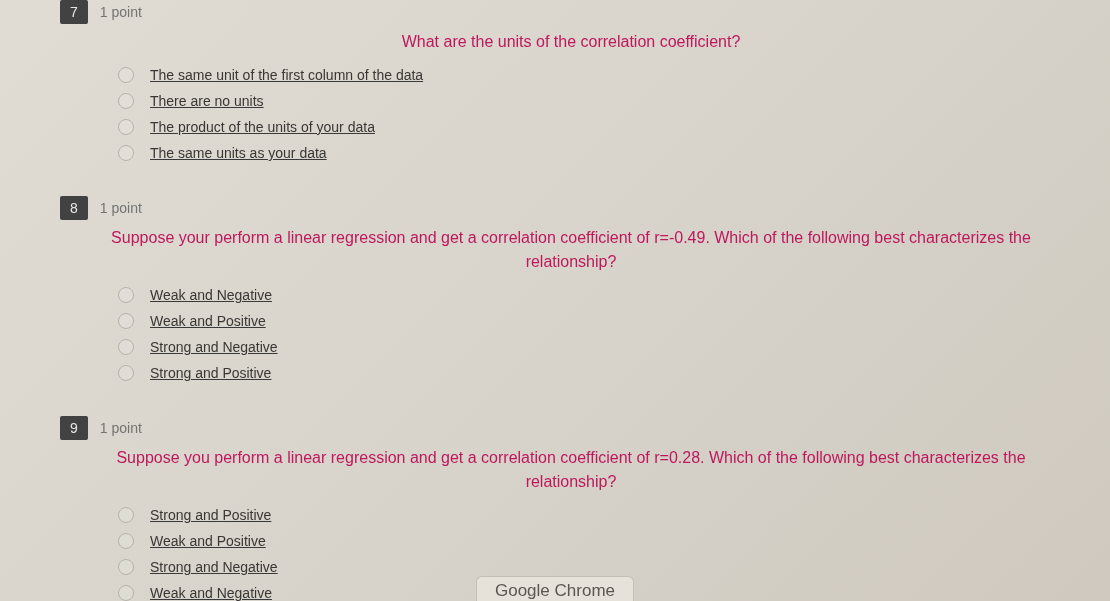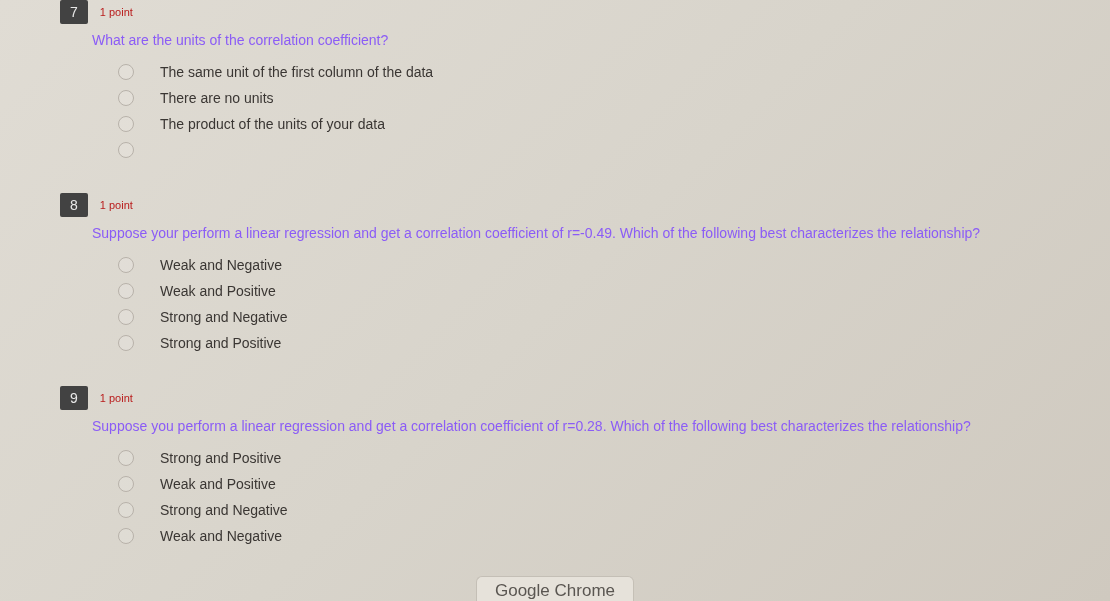--- a/index.html
+++ b/index.html
@@ -28,38 +28,40 @@
       background: #424242;
       color: #e8e8e8;
       font-size: 14px;
       font-weight: 500;
       padding: 4px 10px;
       border-radius: 2px;
       min-width: 26px;
       text-align: center;
     }
     .points-label {
-      color: #b91c1c;
-      font-size: 11px;
+      color: #737373;
+      font-size: 14px;
     }
     .question-text {
-      color: #8b5cf6;
-      font-size: 14px;
+      color: #be185d;
+      font-size: 16px;
       margin-left: 32px;
       margin-bottom: 8px;
       line-height: 1.5;
+      text-align: center;
     }
     .choices {
       margin-left: 58px;
     }
     .choice {
       display: flex;
       align-items: center;
-      gap: 26px;
+      gap: 16px;
       padding: 5px 0;
+      text-decoration: underline;
     }
     .radio-circle {
       width: 16px;
       height: 16px;
       border: 1.5px solid #b8b2aa;
       border-radius: 50%;
       flex-shrink: 0;
       background: rgba(255,255,255,0.15);
     }
     .choice-text {
@@ -99,20 +101,21 @@
       <div class="choice">
         <div class="radio-circle"></div>
         <div class="choice-text">There are no units</div>
       </div>
       <div class="choice">
         <div class="radio-circle"></div>
         <div class="choice-text">The product of the units of your data</div>
       </div>
       <div class="choice">
         <div class="radio-circle"></div>
+        <div class="choice-text">The same units as your data</div>
       </div>
     </div>
   </div>
 
   <div class="question-block">
     <div class="question-header">
       <div class="question-number">8</div>
       <div class="points-label">1 point</div>
     </div>
     <div class="question-text">Suppose your perform a linear regression and get a correlation coefficient of r=-0.49. Which of the following best characterizes the relationship?</div>

